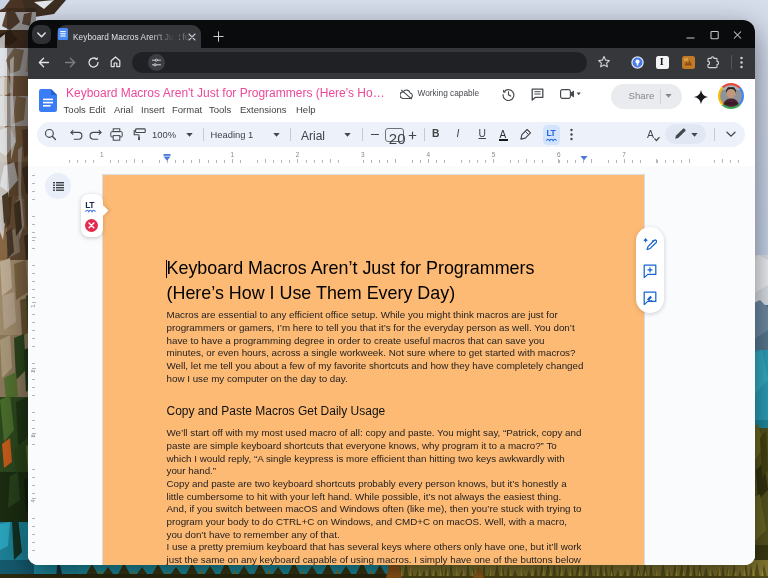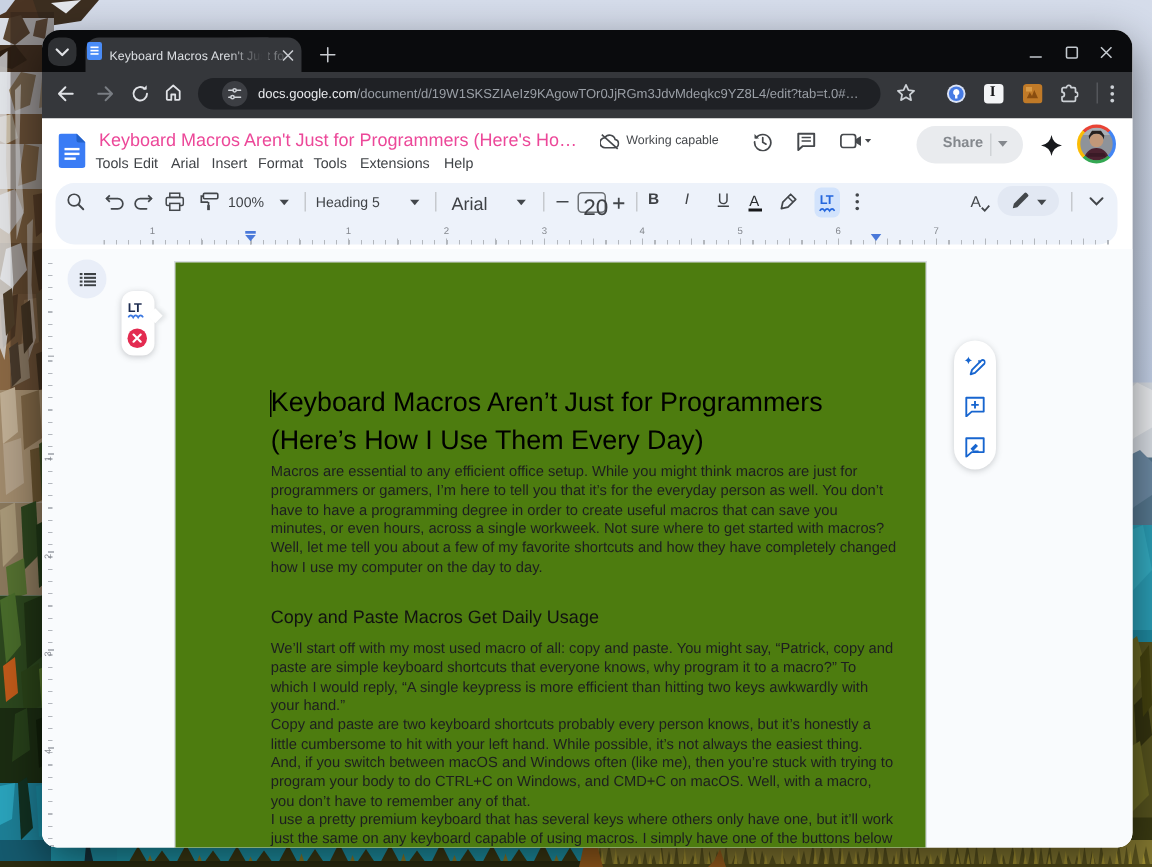--- a/index.html
+++ b/index.html
@@ -9,23 +9,23 @@
 svg{display:block}
 
 #win{position:absolute;left:28px;top:20px;width:727px;height:545px;border-radius:12px 12px 10px 10px;overflow:hidden;background:#fff;box-shadow:0 10px 30px rgba(0,0,0,.5)}
 #tabstrip{position:absolute;left:0;top:0;width:100%;height:28px;background:#0a0b0d}
 #chevbtn{position:absolute;left:3.5px;top:5px;width:19px;height:19px;border-radius:7px;background:#2e3033}
 #tab{position:absolute;left:28.5px;top:5.4px;width:144px;height:23px;border-radius:9px 9px 0 0;background:#35373b}
 #tabfade{position:absolute;right:22px;top:0;width:28px;height:23px;background:linear-gradient(90deg,rgba(53,55,59,0),#35373b 85%)}
 #navbar{position:absolute;left:0;top:28px;width:100%;height:31px;background:#35373b}
 #omni{position:absolute;left:104px;top:3.5px;width:455px;height:21.5px;border-radius:11px;background:#1f2125}
 #docs{position:absolute;left:0;top:59px;width:100%;height:486px;background:#fff}
-#toolbar{position:absolute;left:9px;top:43px;width:708px;height:41px;border-radius:12.5px;background:#edf2fa}
+#toolbar{position:absolute;left:9px;top:43px;width:708px;height:25px;border-radius:12.5px;background:#edf2fa}
 #canvas{position:absolute;left:0;top:87px;width:727px;height:399px;background:#f9fbfd}
-#page{position:absolute;left:88px;top:7.5px;width:502px;height:392px;background:#4d7c0f;border:1px solid #d9dde2;border-bottom:none}
+#page{position:absolute;left:74px;top:7.5px;width:543px;height:392px;background:#fdba74;border:1px solid #d9dde2;border-bottom:none}
 .icon{position:absolute}
 .mi{position:absolute;color:#3f4246;font-size:9.5px;line-height:12px}
 .rn{position:absolute;top:71.5px;width:6px;text-align:center;font-size:6.4px;color:#83878d;line-height:8px}
 .vn{position:absolute;left:1px;width:8px;text-align:center;font-size:6.2px;color:#888c92;line-height:8px;transform:rotate(-90deg)}
 .bodytxt{left:63.5px;font-size:9.8px;line-height:12.7px;color:#1d1e20}
 </style></head>
 <body>
 <div id="wall">
     <svg width="768" height="578" viewBox="0 0 768 578">
 <defs>
@@ -312,21 +312,20 @@
     <svg class="icon" style="left:81px;top:7px" width="13" height="13" viewBox="0 0 13 13">
         <path d="M2.2 5.8L6.5 2l4.3 3.8V11a.6.6 0 0 1-.6.6H7.8V8H5.2v3.6H2.8a.6.6 0 0 1-.6-.6z" stroke="#e0e2e6" stroke-width="1.2" fill="none" stroke-linejoin="round"></path>
       </svg>
     <div id="omni">
       <div style="position:absolute;left:16px;top:2.2px;width:17px;height:17px;border-radius:50%;background:#3c3e43"></div>
       <svg class="icon" style="left:20px;top:6.2px" width="9" height="9" viewBox="0 0 9 9">
           <path d="M0.5 2.2h3M5.7 2.2h2.8M0.5 6.8h1.2M4.4 6.8h4.1" stroke="#cfd3d8" stroke-width="1" stroke-linecap="round"></path>
           <circle cx="4.4" cy="2.2" r="1.1" fill="none" stroke="#cfd3d8"></circle>
           <circle cx="3" cy="6.8" r="1.1" fill="none" stroke="#cfd3d8"></circle>
         </svg>
-      <div class="t" style="left:40px;top:5.8px;font-size:8.7px;color:#e8eaed">docs.google.com<span style="color:#9a9fa6">/document/d/19W1SKSZIAeIz9KAgowTOr0JjRGm3JdvMdeqkc9YZ8L4/edit?tab=t.0#…</span></div>
     </div>
     <svg class="icon" style="left:568.5px;top:7px" width="14" height="14" viewBox="0 0 14 14">
         <path d="M7 1.6l1.65 3.55 3.75.4-2.8 2.55.77 3.7L7 9.9l-3.37 1.9.77-3.7-2.8-2.55 3.75-.4z" stroke="#cdd1d6" stroke-width="1.15" fill="none" stroke-linejoin="round"></path>
       </svg>
     <svg class="icon" style="left:602.5px;top:7.5px" width="13" height="13" viewBox="0 0 13 13">
         <circle cx="6.5" cy="6.5" r="6.2" fill="#dbe3f5"></circle>
         <circle cx="6.5" cy="6.5" r="4.9" fill="#477be4"></circle>
         <path d="M6.5 3.4a2.1 2.1 0 0 1 .8 4.05V9.6h-1.6V7.45A2.1 2.1 0 0 1 6.5 3.4z" fill="#fff"></path>
       </svg>
     <div class="abs" style="left:628px;top:7.5px;width:13px;height:13px;border-radius:2.5px;background:#f3f4f6"></div>
@@ -370,21 +369,21 @@
     <svg class="icon" style="left:502.5px;top:8.5px" width="13" height="13" viewBox="0 0 13 13">
         <path d="M1.2 1.2h10.6v8.2H4.2L1.2 12z" stroke="#45484c" stroke-width="1.3" fill="none" stroke-linejoin="round"></path>
         <path d="M3.4 3.7h6.2M3.4 6h6.2" stroke="#45484c" stroke-width="1"></path>
       </svg>
     <svg class="icon" style="left:531.5px;top:10px" width="21" height="10" viewBox="0 0 21 10">
         <rect x="0.6" y="0.6" width="9.8" height="8.8" rx="1.8" stroke="#45484c" stroke-width="1.15" fill="none"></rect>
         <path d="M10.4 3.8L14 1.6v6.8l-3.6-2.2z" fill="#45484c"></path>
         <polygon points="16.6,3.6 20.8,3.6 18.7,6.2" fill="#45484c"></polygon>
       </svg>
     <div class="abs" style="left:583px;top:5px;width:71px;height:25px;border-radius:12.5px;background:#e9ebee"></div>
-    <div class="t" style="left:600.5px;top:11.3px;font-size:9.7px;font-weight:bold;color:#84888d">Share</div>
+    <div class="t" style="left:600.5px;top:11.3px;font-size:9.7px;font-weight:normal;color:#84888d">Share</div>
     <div class="abs" style="left:632.3px;top:10px;width:1px;height:15px;background:#d0d3d6"></div>
     <svg class="icon" style="left:637px;top:15px" width="7" height="4" viewBox="0 0 7 4">
         <polygon points="0.3,0 6.7,0 3.5,3.8" fill="#84888d"></polygon>
       </svg>
     <svg class="icon" style="left:665.5px;top:10.5px" width="14" height="14" viewBox="0 0 14 14">
         <path d="M7 0Q8 6 14 7 8 8 7 14 6 8 0 7 6 6 7 0z" fill="#17191c"></path>
       </svg>
     <div class="abs" style="left:689.6px;top:4px;width:26px;height:26px;border-radius:50%;background:conic-gradient(from -45deg,#e94335 0 90deg,#4285f4 0 180deg,#34a853 0 270deg,#fbbc05 0 360deg)"></div>
     <svg class="icon" style="left:691.8px;top:6.2px" width="22" height="22" viewBox="0 0 22 22">
         <defs>
@@ -431,21 +430,21 @@
           <rect x="2.6" y="0.9" width="9.6" height="3.6" rx="0.8" stroke="#43474b" stroke-width="1.1" fill="none"></rect>
           <path d="M2.6 2.7H1.2v4h4.6" stroke="#43474b" stroke-width="1.1" fill="none"></path>
           <path d="M6 6.7v2" stroke="#43474b" stroke-width="1.1"></path>
           <rect x="5.1" y="8.7" width="1.8" height="3.4" fill="#43474b"></rect>
         </svg>
       <div class="t" style="left:115px;top:7.3px;font-size:9.4px;color:#3f4246">100%</div>
       <svg class="icon" style="left:149px;top:10.8px" width="7" height="4" viewBox="0 0 7 4">
           <polygon points="0.3,0 6.7,0 3.5,3.8" fill="#43474b"></polygon>
         </svg>
       <div class="abs" style="left:166px;top:6px;width:1px;height:13px;background:#c6c9ce"></div>
-      <div class="t" style="left:173.5px;top:7.3px;font-size:9.4px;color:#3f4246">Heading 5</div>
+      <div class="t" style="left:173.5px;top:7.3px;font-size:9.4px;color:#3f4246">Heading 1</div>
       <svg class="icon" style="left:236px;top:10.8px" width="7" height="4" viewBox="0 0 7 4">
           <polygon points="0.3,0 6.7,0 3.5,3.8" fill="#43474b"></polygon>
         </svg>
       <div class="abs" style="left:253px;top:6px;width:1px;height:13px;background:#c6c9ce"></div>
       <div class="t" style="left:264px;top:7.3px;font-size:12px;color:#3f4246">Arial</div>
       <svg class="icon" style="left:307px;top:10.8px" width="7" height="4" viewBox="0 0 7 4">
           <polygon points="0.3,0 6.7,0 3.5,3.8" fill="#43474b"></polygon>
         </svg>
       <div class="abs" style="left:324.5px;top:6px;width:1px;height:13px;background:#c6c9ce"></div>
       <div class="abs" style="left:333.5px;top:12px;width:8px;height:1.2px;background:#43474b"></div>

